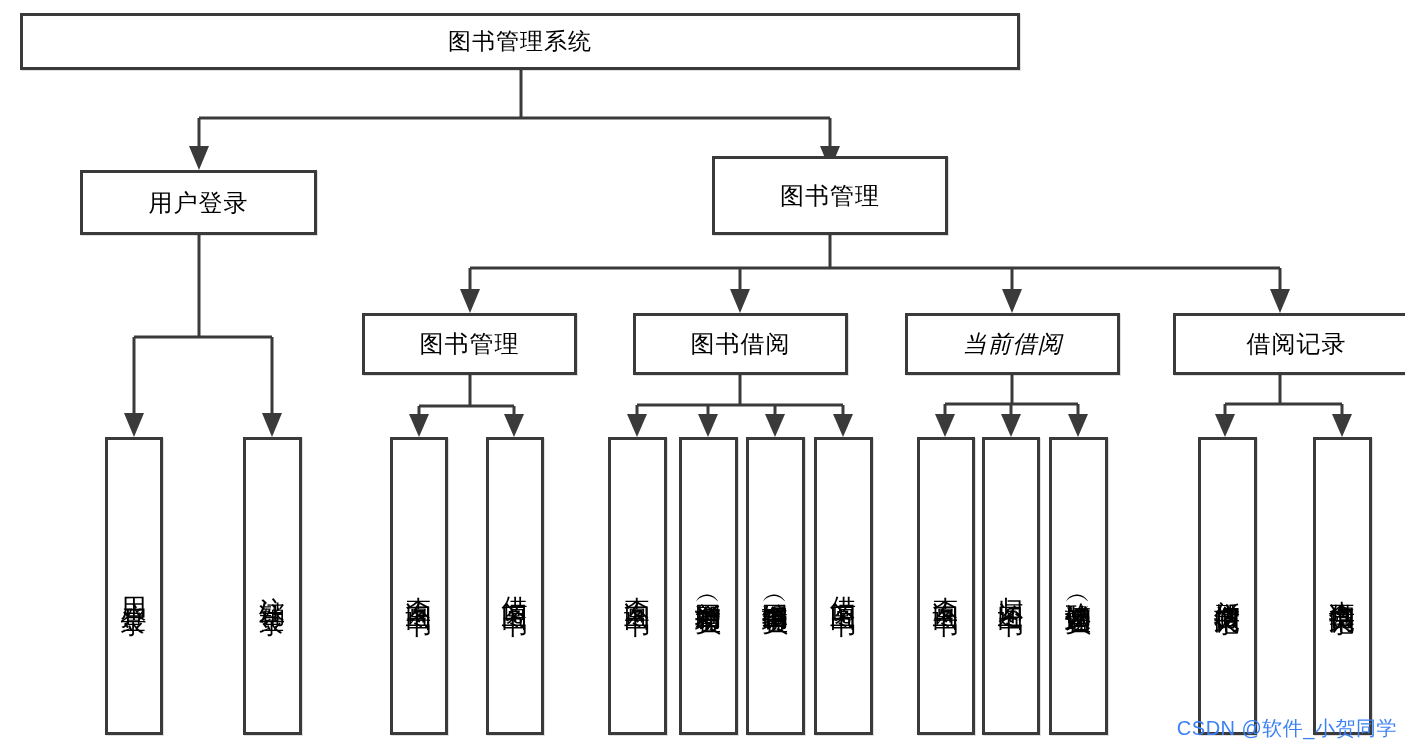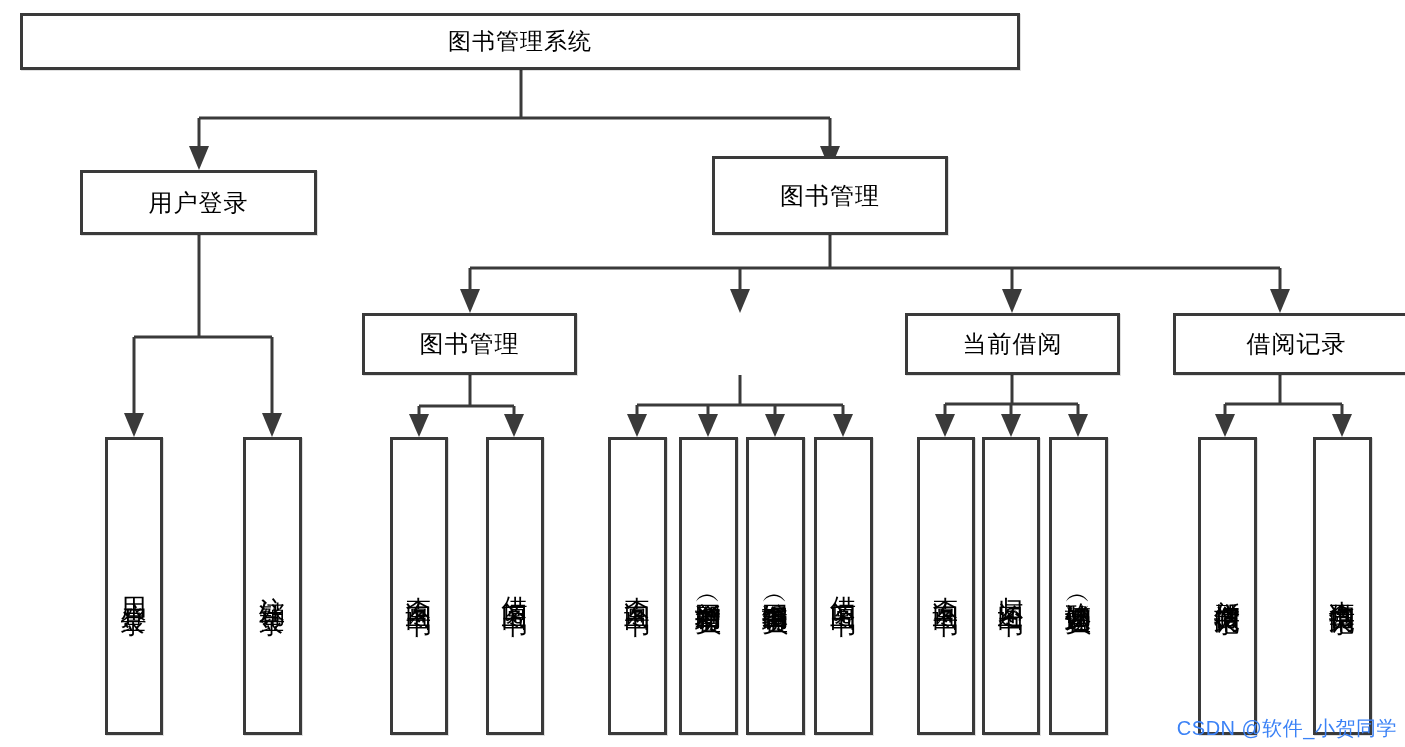--- a/index.html
+++ b/index.html
@@ -38,21 +38,21 @@
     height: 298px;
   }
   
   #box-root { left: 20px; top: 13px; width: 1000px; height: 57px; font-size: 23px; }
   
   #box-user-login    { left: 80px;  top: 170px; width: 237px; height: 65px; }
   #box-book-manage   { left: 712px; top: 156px; width: 236px; height: 79px; }
   
   #box-new-book      { left: 362px;  top: 313px; width: 215px; height: 62px; }
   #box-book-borrow   { left: 633px;  top: 313px; width: 215px; height: 62px; }
-  #box-current-borrow{ left: 905px;  top: 313px; width: 215px; height: 62px; }
+  #box-current-borrow{ left: 905px;  top: 313px; width: 215px; height: 62px; font-style: italic; }
   #box-borrow-record { left: 1173px; top: 313px; width: 247px; height: 62px; }
   
   #leaf-login        { left: 105px;  width: 58px; }
   #leaf-logout       { left: 243px;  width: 59px; }
   #leaf-nb-query     { left: 390px;  width: 58px; }
   #leaf-nb-borrow    { left: 486px;  width: 58px; }
   #leaf-bb-query     { left: 608px;  width: 59px; }
   #leaf-bb-add       { left: 679px;  width: 59px; letter-spacing: 1px; }
   #leaf-bb-edit      { left: 746px;  width: 59px; letter-spacing: 1px; }
   #leaf-bb-borrow    { left: 814px;  width: 59px; }
@@ -140,20 +140,21 @@
       <path d="M1332,414 h20 l-10,23 z"></path>
     </g>
   </svg>
 
   <div class="box h-box" id="box-root">图书管理系统</div>
 
   <div class="box h-box" id="box-user-login">用户登录</div>
   <div class="box h-box" id="box-book-manage">图书管理</div>
 
   <div class="box h-box" id="box-new-book">图书管理</div>
+  <div class="box h-box" id="box-book-borrow">图书借阅</div>
   <div class="box h-box" id="box-current-borrow">当前借阅</div>
   <div class="box h-box" id="box-borrow-record">借阅记录</div>
 
   <div class="box v-box" id="leaf-login">用户登录</div>
   <div class="box v-box" id="leaf-logout">注销登录</div>
 
   <div class="box v-box" id="leaf-nb-query">查询图书</div>
   <div class="box v-box" id="leaf-nb-borrow">借阅图书</div>
 
   <div class="box v-box" id="leaf-bb-query">查询图书</div>

